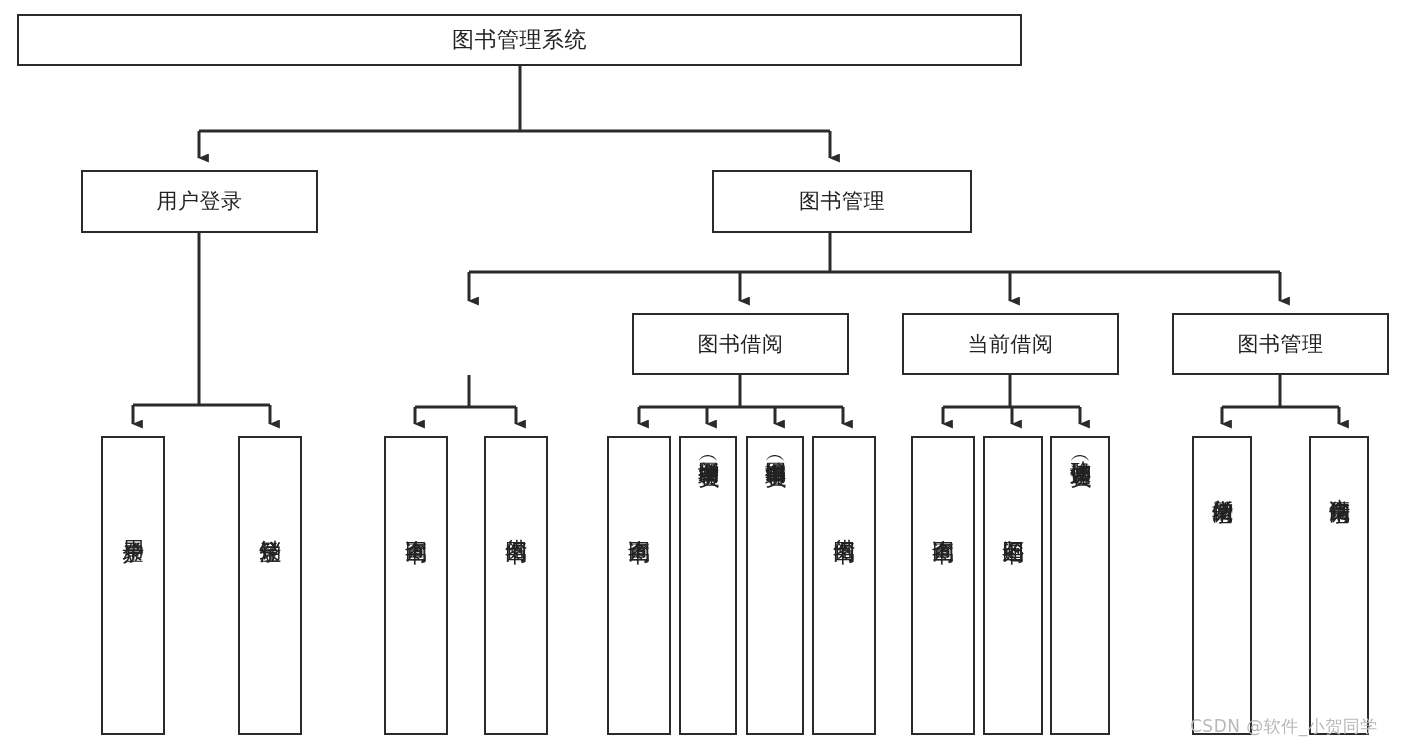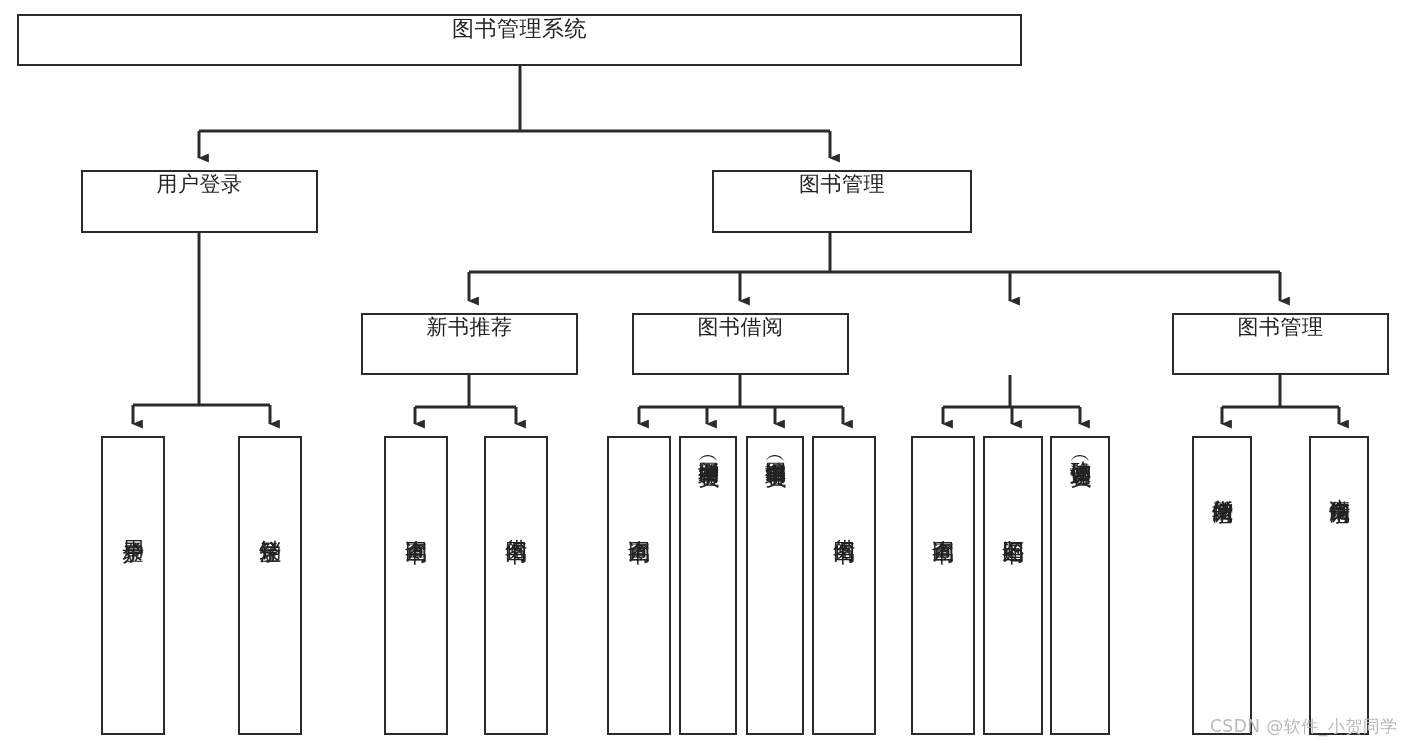--- a/index.html
+++ b/index.html
@@ -24,20 +24,21 @@
     width: 1405px;
     height: 747px;
     pointer-events: none;
   }
   .node {
     position: absolute;
     box-sizing: border-box;
     border: 2.5px solid #2b2b2b;
     background: #ffffff;
     display: flex;
+    align-items: center;
     justify-content: center;
     color: #222222;
   }
   .node .label {
     display: block;
     text-align: center;
     line-height: 1.18;
     letter-spacing: 0.5px;
   }
   
@@ -131,26 +132,26 @@
     <span class="label">图书管理系统</span>
   </div>
 
   <div class="node h" style="left:81px; top:170px; width:237px; height:63px;">
     <span class="label">用户登录</span>
   </div>
   <div class="node h" style="left:712px; top:170px; width:260px; height:63px;">
     <span class="label">图书管理</span>
   </div>
 
-  <div class="node h" style="left:361px; top:313px; width:217px; height:62px;">
-    <span class="label">新书推荐</span>
-  </div>
   <div class="node h" style="left:632px; top:313px; width:217px; height:62px;">
     <span class="label">图书借阅</span>
   </div>
+  <div class="node h" style="left:902px; top:313px; width:217px; height:62px;">
+    <span class="label">当前借阅</span>
+  </div>
   <div class="node h" style="left:1172px; top:313px; width:217px; height:62px;">
     <span class="label">图书管理</span>
   </div>
 
   <div class="node v" style="left:101px; top:436px; width:64px; height:299px; padding-top:84px;">
     <span class="label">用户登录</span>
   </div>
   <div class="node v" style="left:238px; top:436px; width:64px; height:299px; padding-top:84px;">
     <span class="label">注销登录</span>
   </div>
@@ -185,15 +186,15 @@
     <span class="label">确认归还（管理员）</span>
   </div>
 
   <div class="node v tall" style="left:1192px; top:436px; width:60px; height:299px; padding-top:44px;">
     <span class="label">新增借阅记录</span>
   </div>
   <div class="node v tall" style="left:1309px; top:436px; width:60px; height:299px; padding-top:44px;">
     <span class="label">查询借阅记录</span>
   </div>
 
-  <div class="watermark" style="left:1190px; top:715px;margin-left:20px;">CSDN @软件_小贺同学</div>
+  <div class="watermark" style="left:1190px; top:715px;">CSDN @软件_小贺同学</div>
 
 </div>
 
 </body></html>

